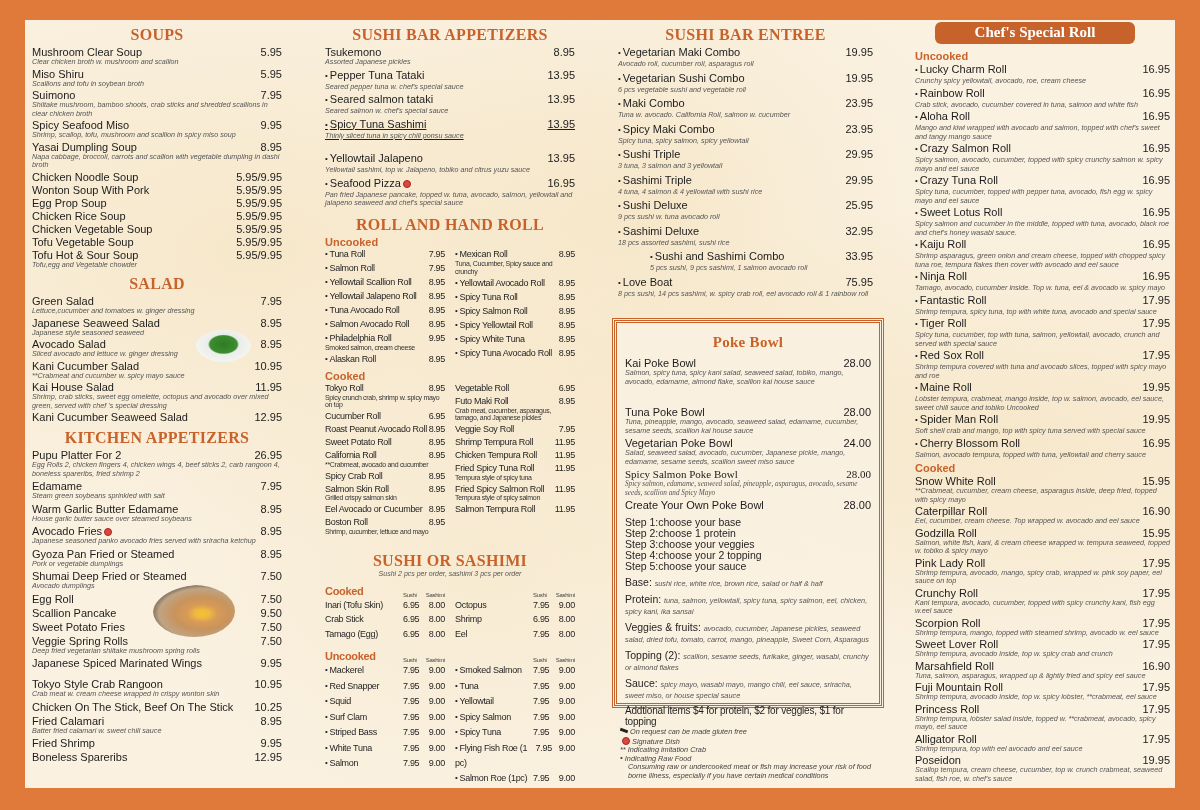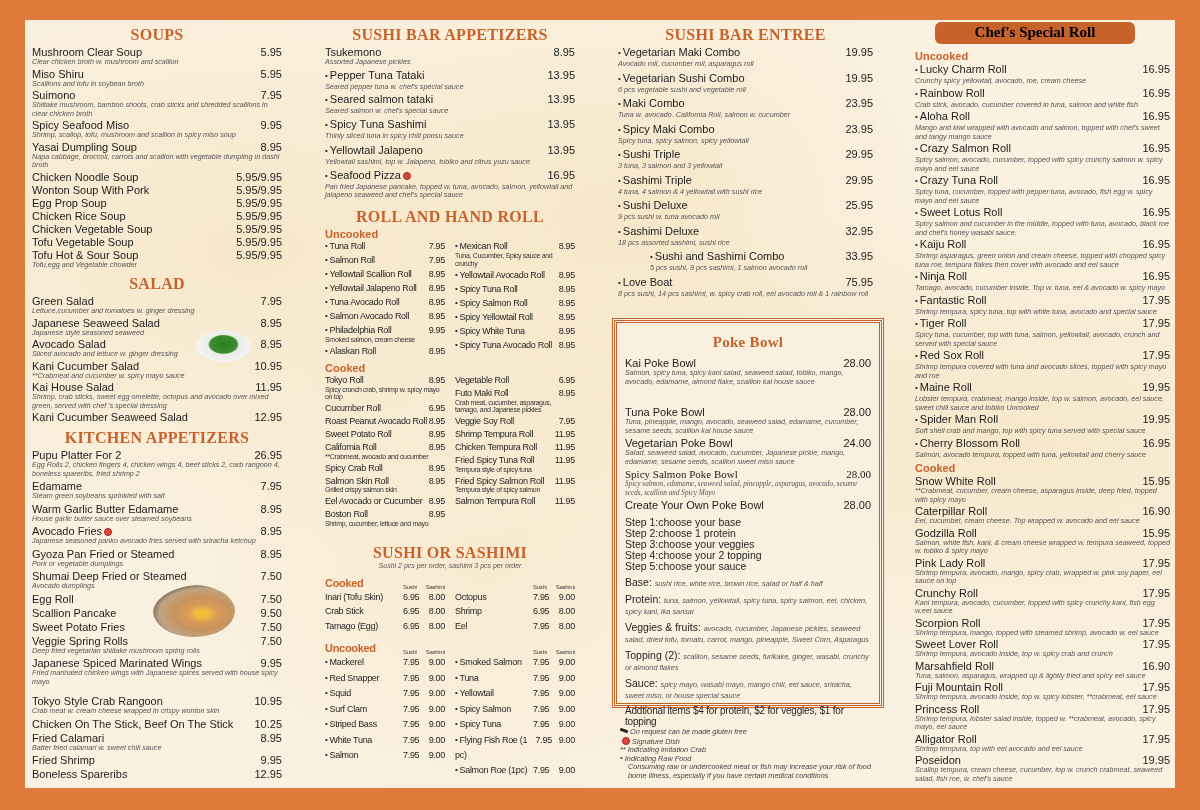--- a/index.html
+++ b/index.html
@@ -108,21 +108,21 @@
     border-radius: 50%;
     background: #d9473f;
     border: 1px solid #a22;
     vertical-align: -1px;
     margin-left: 2px;
   }
   .gf-icon { display: inline-block; width: 8px; height: 3px; background: #222; transform: rotate(20deg); margin-right: 2px; vertical-align: 2px; }
 
   .chef-banner {
     background: #c8622b;
-    color: #000000;
+    color: #ffffff;
     text-align: center;
     font-family: "Liberation Serif", serif;
     font-weight: bold;
     font-size: 15px;
     border-radius: 6px;
     padding: 2px 0 3px 0;
     margin: -2px 35px 6px 20px;
   }
 
   .photo {
@@ -339,21 +339,20 @@
           <span class="name"><span>Veggie Spring Rolls</span></span>
           <span class="price">7.50</span>
         </div>
         <div class="desc">Deep fried vegetarian shiitake mushroom spring rolls</div>
       </div>
       <div class="item" style="margin-bottom: 9px;">
         <div class="row">
           <span class="name"><span>Japanese Spiced Marinated Wings</span></span>
           <span class="price">9.95</span>
         </div>
-        <div class="desc">Fried marinated chicken wings with Japanese spices served with house spicy mayo</div>
       </div>
       <div class="item" style="margin-bottom: 2px;">
         <div class="row">
           <span class="name"><span>Tokyo Style Crab Rangoon</span></span>
           <span class="price">10.95</span>
         </div>
         <div class="desc">Crab meat w. cream cheese wrapped in crispy wonton skin</div>
       </div>
       <div class="item" style="margin-bottom: 2px;">
         <div class="row">
@@ -400,21 +399,21 @@
         </div>
         <div class="desc">Seared pepper tuna w. chef's special sauce</div>
       </div>
       <div class="item" style="margin-bottom: 2px;">
         <div class="row">
           <span class="name"><span class="bullet"></span><span>Seared salmon tataki</span></span>
           <span class="price">13.95</span>
         </div>
         <div class="desc">Seared salmon w. chef's special sauce</div>
       </div>
-      <div class="item" style="margin-bottom: 4px;">
+      <div class="item" style="margin-bottom: 12px; text-decoration: underline;">
         <div class="row">
           <span class="name"><span class="bullet"></span><span>Spicy Tuna Sashimi</span></span>
           <span class="price">13.95</span>
         </div>
         <div class="desc">Thinly sliced tuna in spicy chili ponsu sauce</div>
       </div>
       <div class="item" style="margin-bottom: 2px;">
         <div class="row">
           <span class="name"><span class="bullet"></span><span>Yellowtail Jalapeno</span></span>
           <span class="price">13.95</span>

